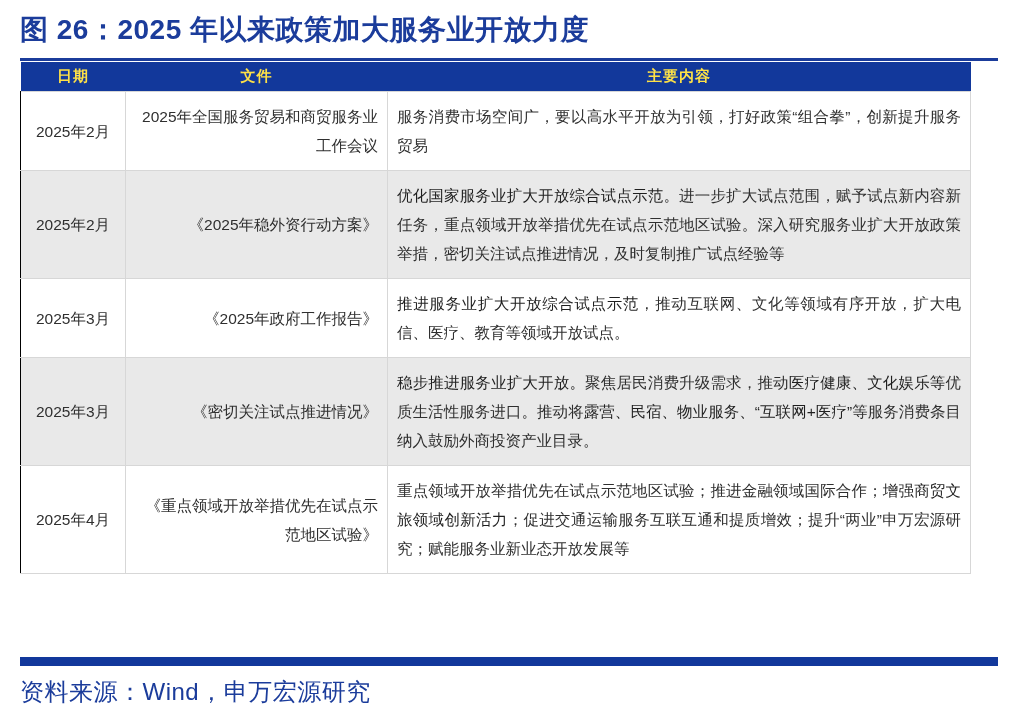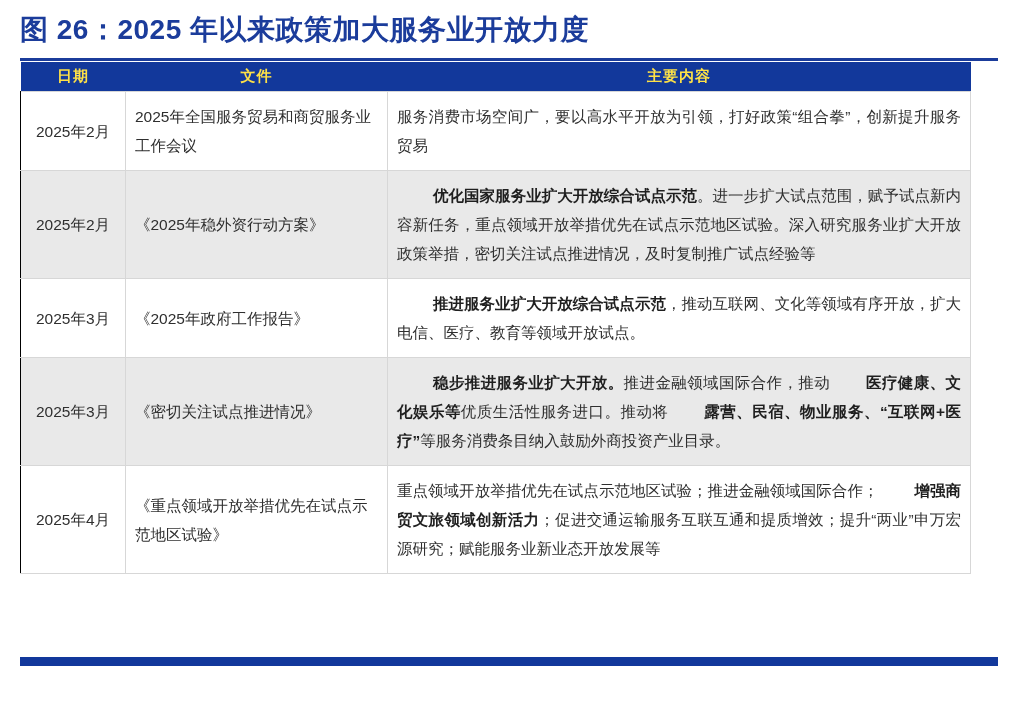--- a/index.html
+++ b/index.html
@@ -83,34 +83,34 @@
   table.policy tbody tr:first-child td {
     border-top: 1px solid #d7d7d7;
   }
 
   td.date {
     text-align: center;
     white-space: nowrap;
     font-size: 15.5px;
   }
   td.doc {
-    text-align: left;
+    text-align: right;
   }
   td.body {
     text-align: justify;
     text-align-last: left;
     line-height: 30px;
   }
   tr.alt td {
     background: #e9e9e9;
   }
   tr.plain td {
     background: #ffffff;
   }
-  .b { font-weight: bold; color: #1f1f1f; margin-left: 36px; }
+  .b { font-weight: normal; color: #1f1f1f; }
 
   
   .bottom-bar {
     position: absolute;
     left: 20px;
     top: 657px;
     width: 978px;
     height: 9px;
     background: #12389B;
   }
@@ -160,26 +160,27 @@
             <td class="body"><span class="b">优化国家服务业扩大开放综合试点示范</span><span>。进一步扩大试点范围，赋予试点新内容新任务，重点领域开放举措优先在试点示范地区试验。深入研究服务业扩大开放政策举措，密切关注试点推进情况，及时复制推广试点经验等</span></td>
           </tr>
           <tr class="plain">
             <td class="date">2025年3月</td>
             <td class="doc">《2025年政府工作报告》</td>
             <td class="body"><span class="b">推进服务业扩大开放综合试点示范</span><span>，推动互联网、文化等领域有序开放，扩大电信、医疗、教育等领域开放试点。</span></td>
           </tr>
           <tr class="alt">
             <td class="date">2025年3月</td>
             <td class="doc">《密切关注试点推进情况》</td>
-            <td class="body"><span class="b">稳步推进服务业扩大开放。</span><span>推进金融领域国际合作，推动</span><span class="b">医疗健康、文化娱乐等</span><span>优质生活性服务进口。推动将</span><span class="b">露营、民宿、物业服务、“互联网+医疗”</span><span>等服务消费条目纳入鼓励外商投资产业目录。</span></td>
+            <td class="body"><span class="b">稳步推进服务业扩大开放。</span><span>聚焦居民消费升级需求，推动</span><span class="b">医疗健康、文化娱乐等</span><span>优质生活性服务进口。推动将</span><span class="b">露营、民宿、物业服务、“互联网+医疗”</span><span>等服务消费条目纳入鼓励外商投资产业目录。</span></td>
           </tr>
           <tr class="plain">
             <td class="date">2025年4月</td>
             <td class="doc">《重点领域开放举措优先在试点示范地区试验》</td>
             <td class="body"><span>重点领域开放举措优先在试点示范地区试验；推进金融领域国际合作；</span><span class="b">增强商贸文旅领域创新活力</span><span>；促进交通运输服务互联互通和提质增效；提升“两业”申万宏源研究；赋能服务业新业态开放发展等</span></td>
           </tr>
         </tbody>
     </table>
   </div>
 
   <div class="bottom-bar"></div>
+  <div class="source">资料来源：Wind，申万宏源研究</div>
 
 </div>
 
 </body></html>

